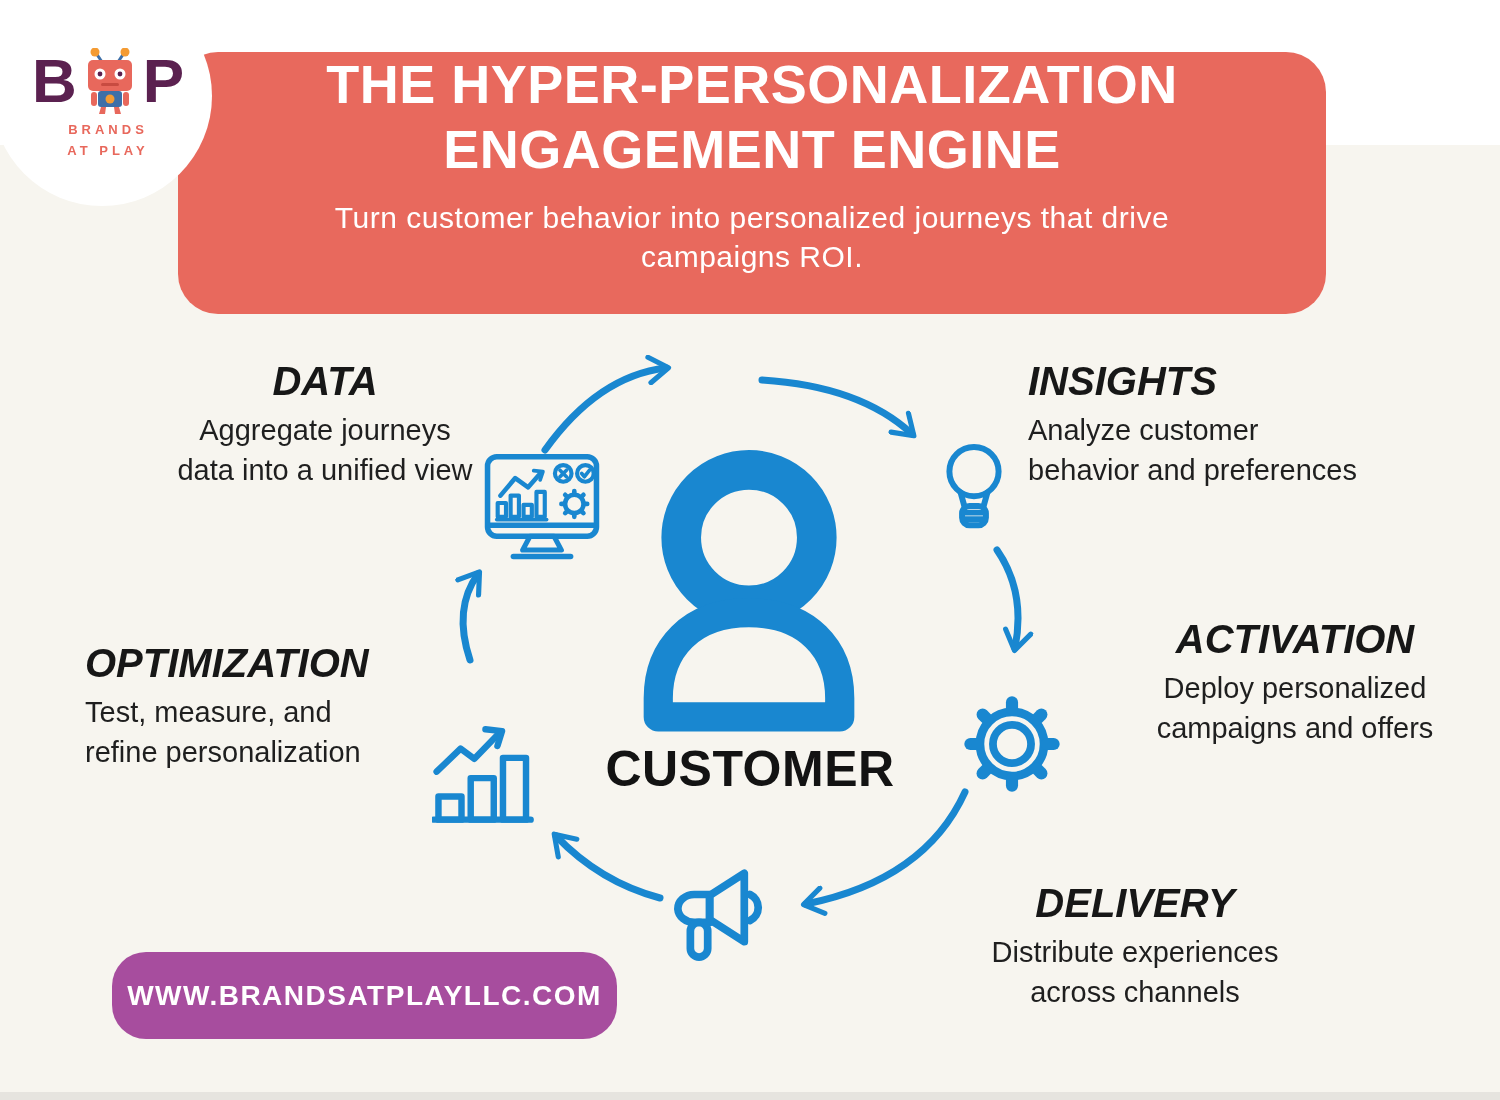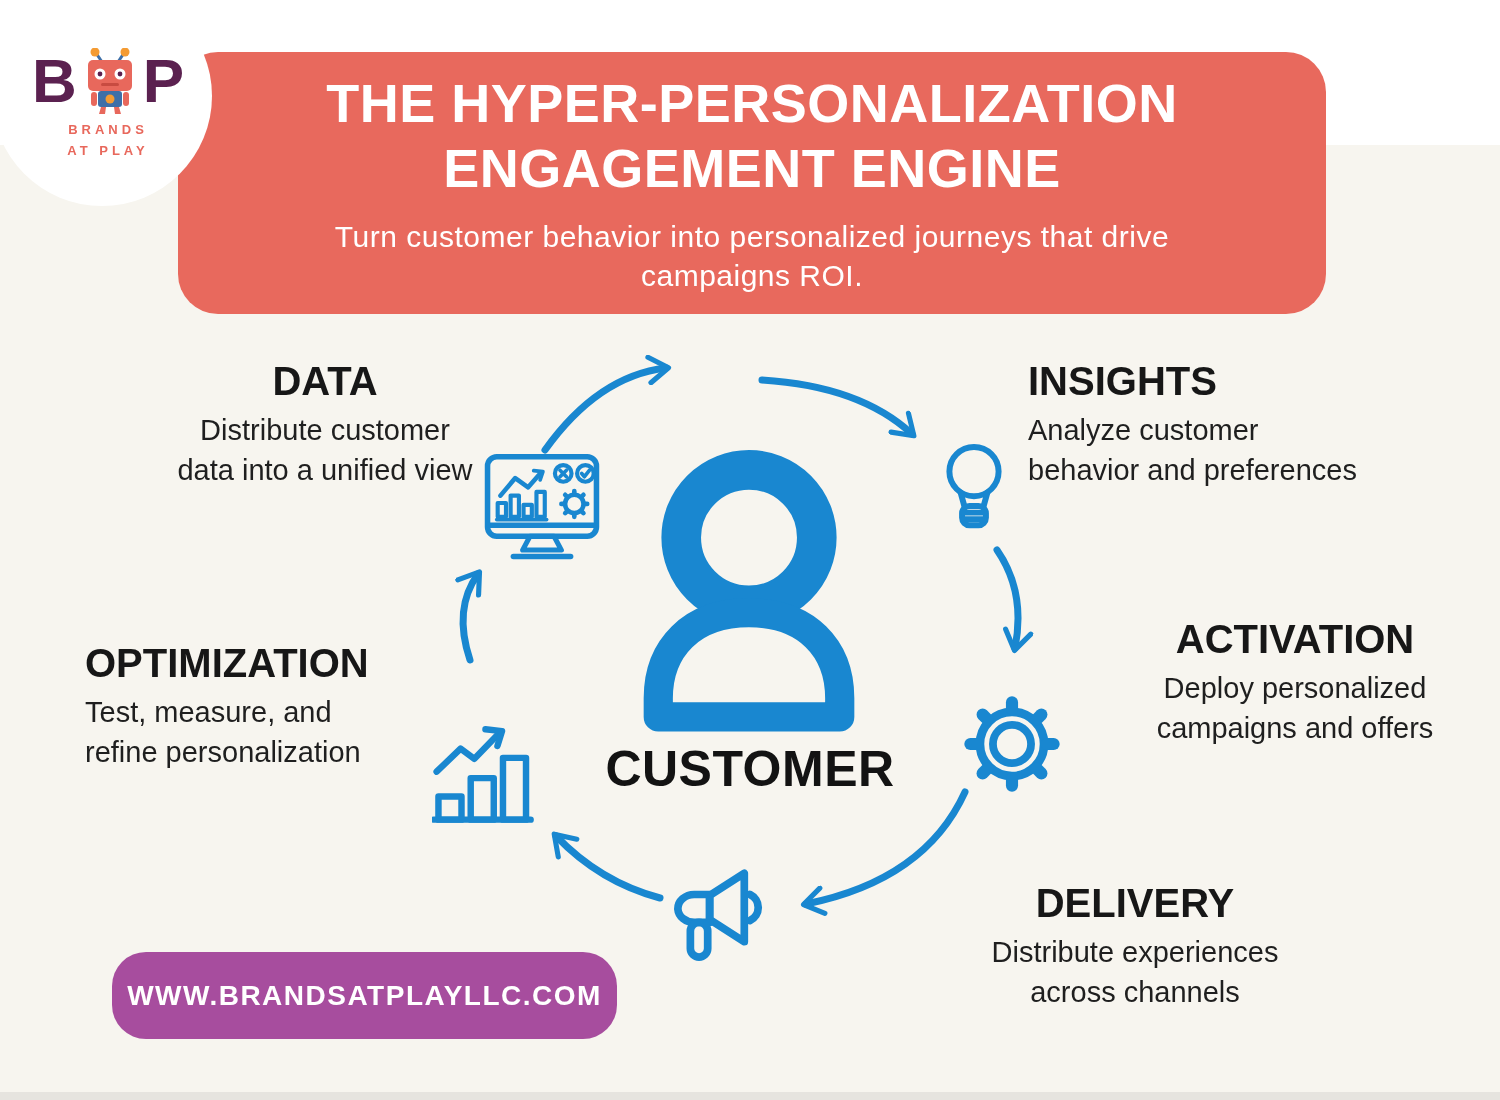--- a/index.html
+++ b/index.html
@@ -10,26 +10,26 @@
 
   
   .logo-circle{position:absolute;left:-8px;top:-14px;width:220px;height:220px;border-radius:50%;background:#ffffff;}
   .logo{position:absolute;left:18px;top:48px;width:180px;text-align:center;}
   .logo-row{display:flex;align-items:center;justify-content:center;gap:2px;}
   .logo-letter{font-size:62px;font-weight:bold;color:#5b2150;line-height:1;}
   .logo-tagline{margin-top:6px;font-size:13px;font-weight:bold;letter-spacing:4px;color:#e8685c;line-height:1.6;}
 
   
   .header{position:absolute;left:178px;top:52px;width:1148px;height:262px;background:#e8695d;border-radius:40px;
-          display:flex;flex-direction:column;align-items:center;justify-content:center;text-align:center;}
+          display:flex;flex-direction:column;align-items:center;text-align:center;}
   .header-title{color:#ffffff;font-weight:bold;font-size:54px;line-height:1.2;letter-spacing:0.5px;}
   .header-subtitle{color:#ffffff;font-size:30px;line-height:1.3;margin-top:16px;letter-spacing:0.5px;}
 
   
-  .stage-title{font-size:40px;font-weight:bold;color:#171717;line-height:1.15;}
+  .stage-title{font-size:40px;font-weight:bold;color:#171717;line-height:1.15;font-style:italic;}
   .stage-desc{font-size:29px;color:#1f1f1f;line-height:1.38;margin-top:6px;}
   .stage{position:absolute;}
   .stage-data{left:115px;top:358px;width:420px;text-align:center;}
   .stage-insights{left:1028px;top:358px;width:420px;text-align:left;}
   .stage-activation{left:1095px;top:616px;width:400px;text-align:center;}
   .stage-delivery{left:935px;top:880px;width:400px;text-align:center;}
   .stage-optimization{left:85px;top:616px;width:380px;text-align:left;margin-top:24px;}
 
   
   .person-wrap{position:absolute;left:618px;top:450px;}
@@ -117,21 +117,21 @@
     <svg width="262" height="292" viewBox="0 0 250 280">
       <circle cx="125" cy="84" r="65" fill="none" stroke="#1987d0" stroke-width="38"></circle>
       <path d="M38 256 L38 238 C38 190 70 156 125 156 C180 156 212 190 212 238 L212 256 Z" fill="none" stroke="#1987d0" stroke-width="28" stroke-linejoin="round"></path>
     </svg>
   </div>
   <div class="customer-label">CUSTOMER</div>
 
   <div class="stage stage-data">
     <div class="stage-title">DATA</div>
     <div class="stage-desc">
-      <span>Distribute customer</span><br>
+      <span>Aggregate journeys</span><br>
       <span>data into a unified view</span>
     </div>
   </div>
   <svg class="icon icon-monitor" width="120" height="122" viewBox="0 0 130 125">
     <g fill="none" stroke="#1987d0" stroke-linecap="round" stroke-linejoin="round">
       <rect x="6" y="6" width="118" height="86" rx="10" stroke-width="6"></rect>
       <line x1="8" y1="80" x2="122" y2="80" stroke-width="6"></line>
       <path d="M20 48 L36 29 L50 39 L64 23" stroke-width="5"></path>
       <path d="M56 21 L66 22 L63 31" stroke-width="4"></path>
       <rect x="17" y="56" width="9" height="15" stroke-width="4.5"></rect>

